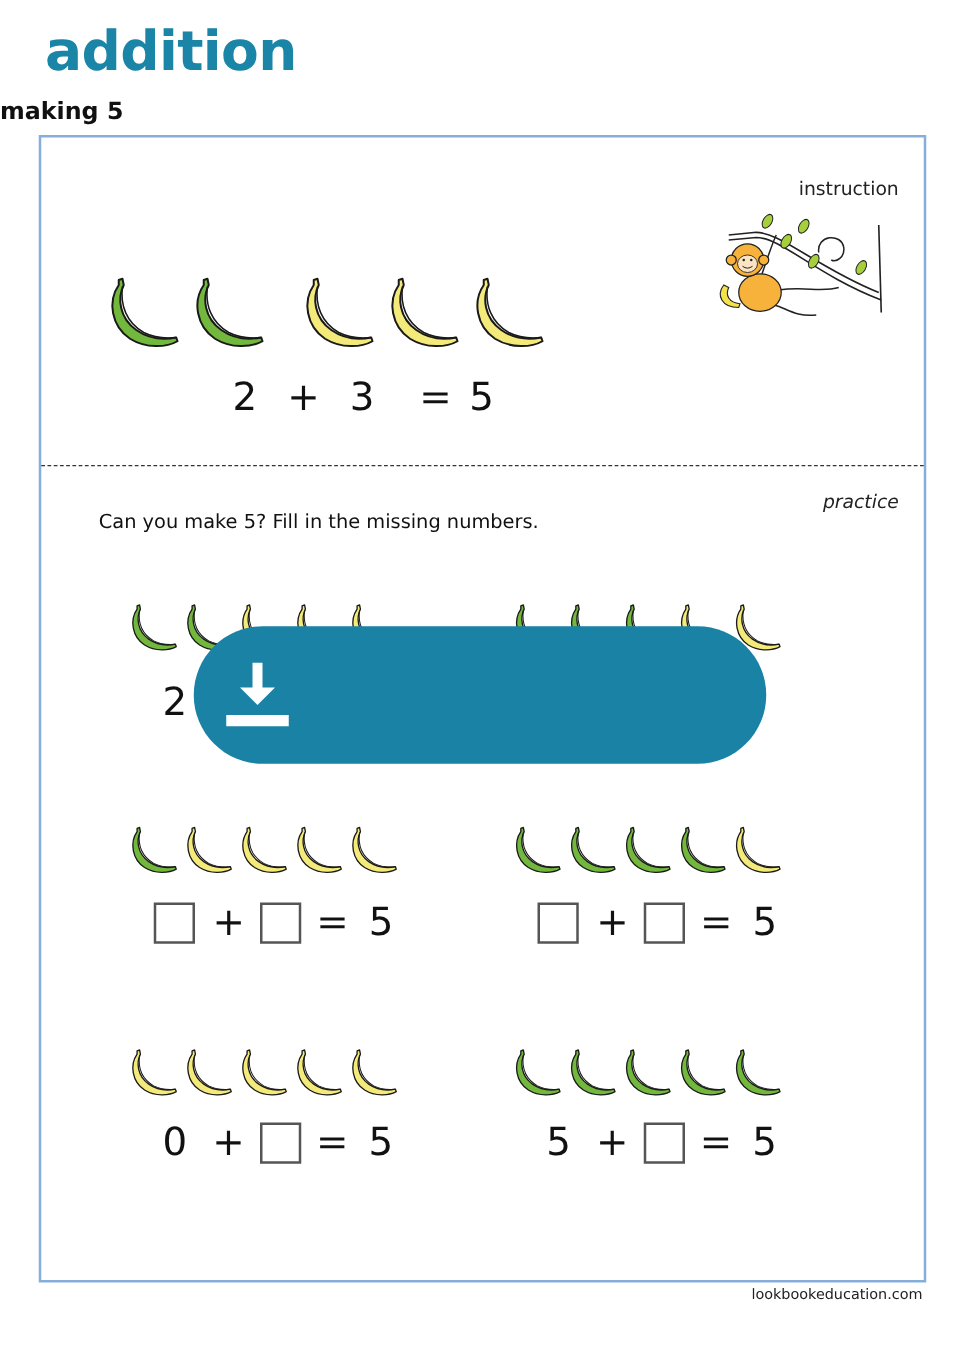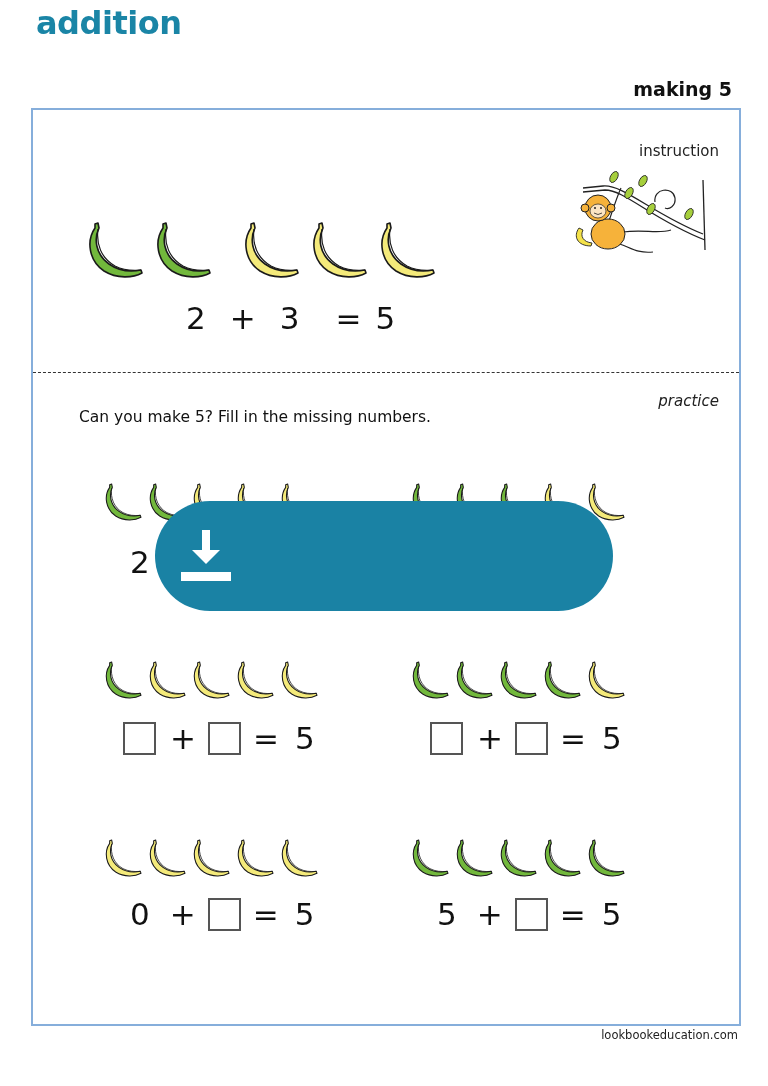--- a/index.html
+++ b/index.html
@@ -1,27 +1,27 @@
 <!DOCTYPE html>
 <html><head>
   <meta charset="utf-8">
   <style>
     * { box-sizing: border-box; margin: 0; padding: 0; }
     html, body { width: 768px; height: 1086px; background: #ffffff; overflow: hidden; }
     body { position: relative; font-family: "DejaVu Sans", "Liberation Sans", sans-serif; color: #111; }
 
     .page-title {
-      position: absolute; left: 36px; top: 4px;
+      position: absolute; left: 36px; top: 16px;
       font-family: "DejaVu Sans", sans-serif;
-      font-weight: bold; font-size: 32px; letter-spacing: -0.5px;
+      font-weight: bold; font-size: 44px; letter-spacing: -0.5px;
       color: #1a85a6;
     }
     .subtitle {
       position: absolute; left: 0; width: 732px; top: 78px;
-      text-align: right; font-weight: bold; font-size: 19px; color: #111;
+      text-align: left; font-weight: bold; font-size: 19px; color: #111;
     }
     .sheet {
       position: absolute; left: 31px; top: 108px; width: 710px; height: 918px;
       border: 2px solid #86aedb;
     }
     .section-tag {
       position: absolute; right: 20px; font-size: 15px; color: #222;
     }
     .instruction-text {
       position: absolute; left: 46px; top: 38px; font-size: 15.5px; line-height: 25px; color: #111;

